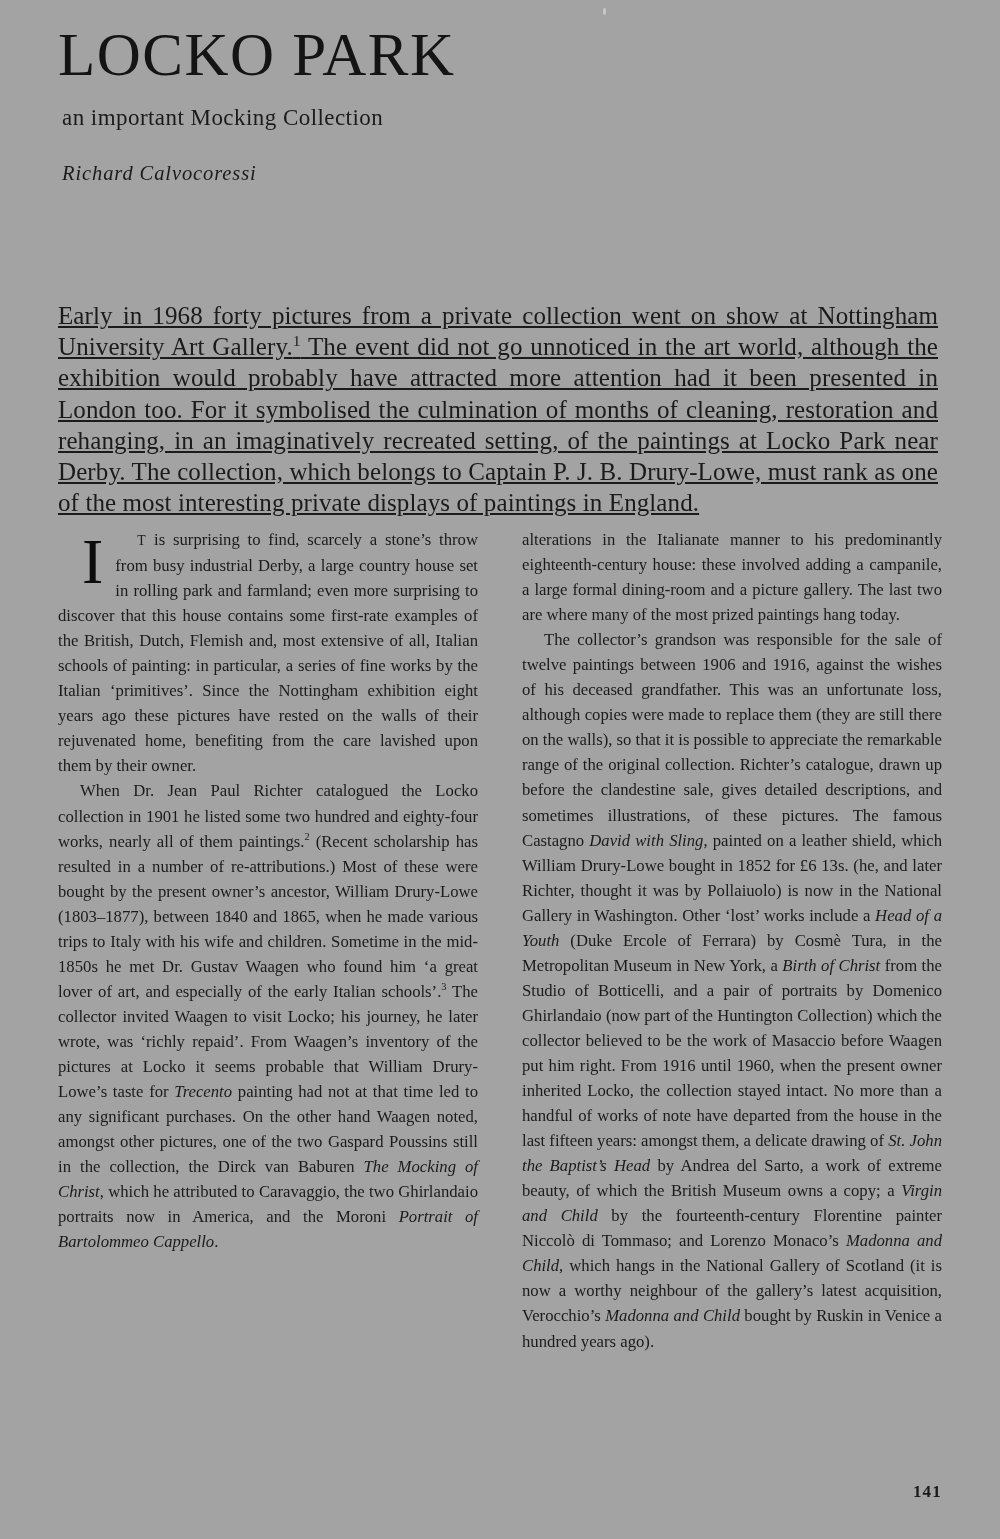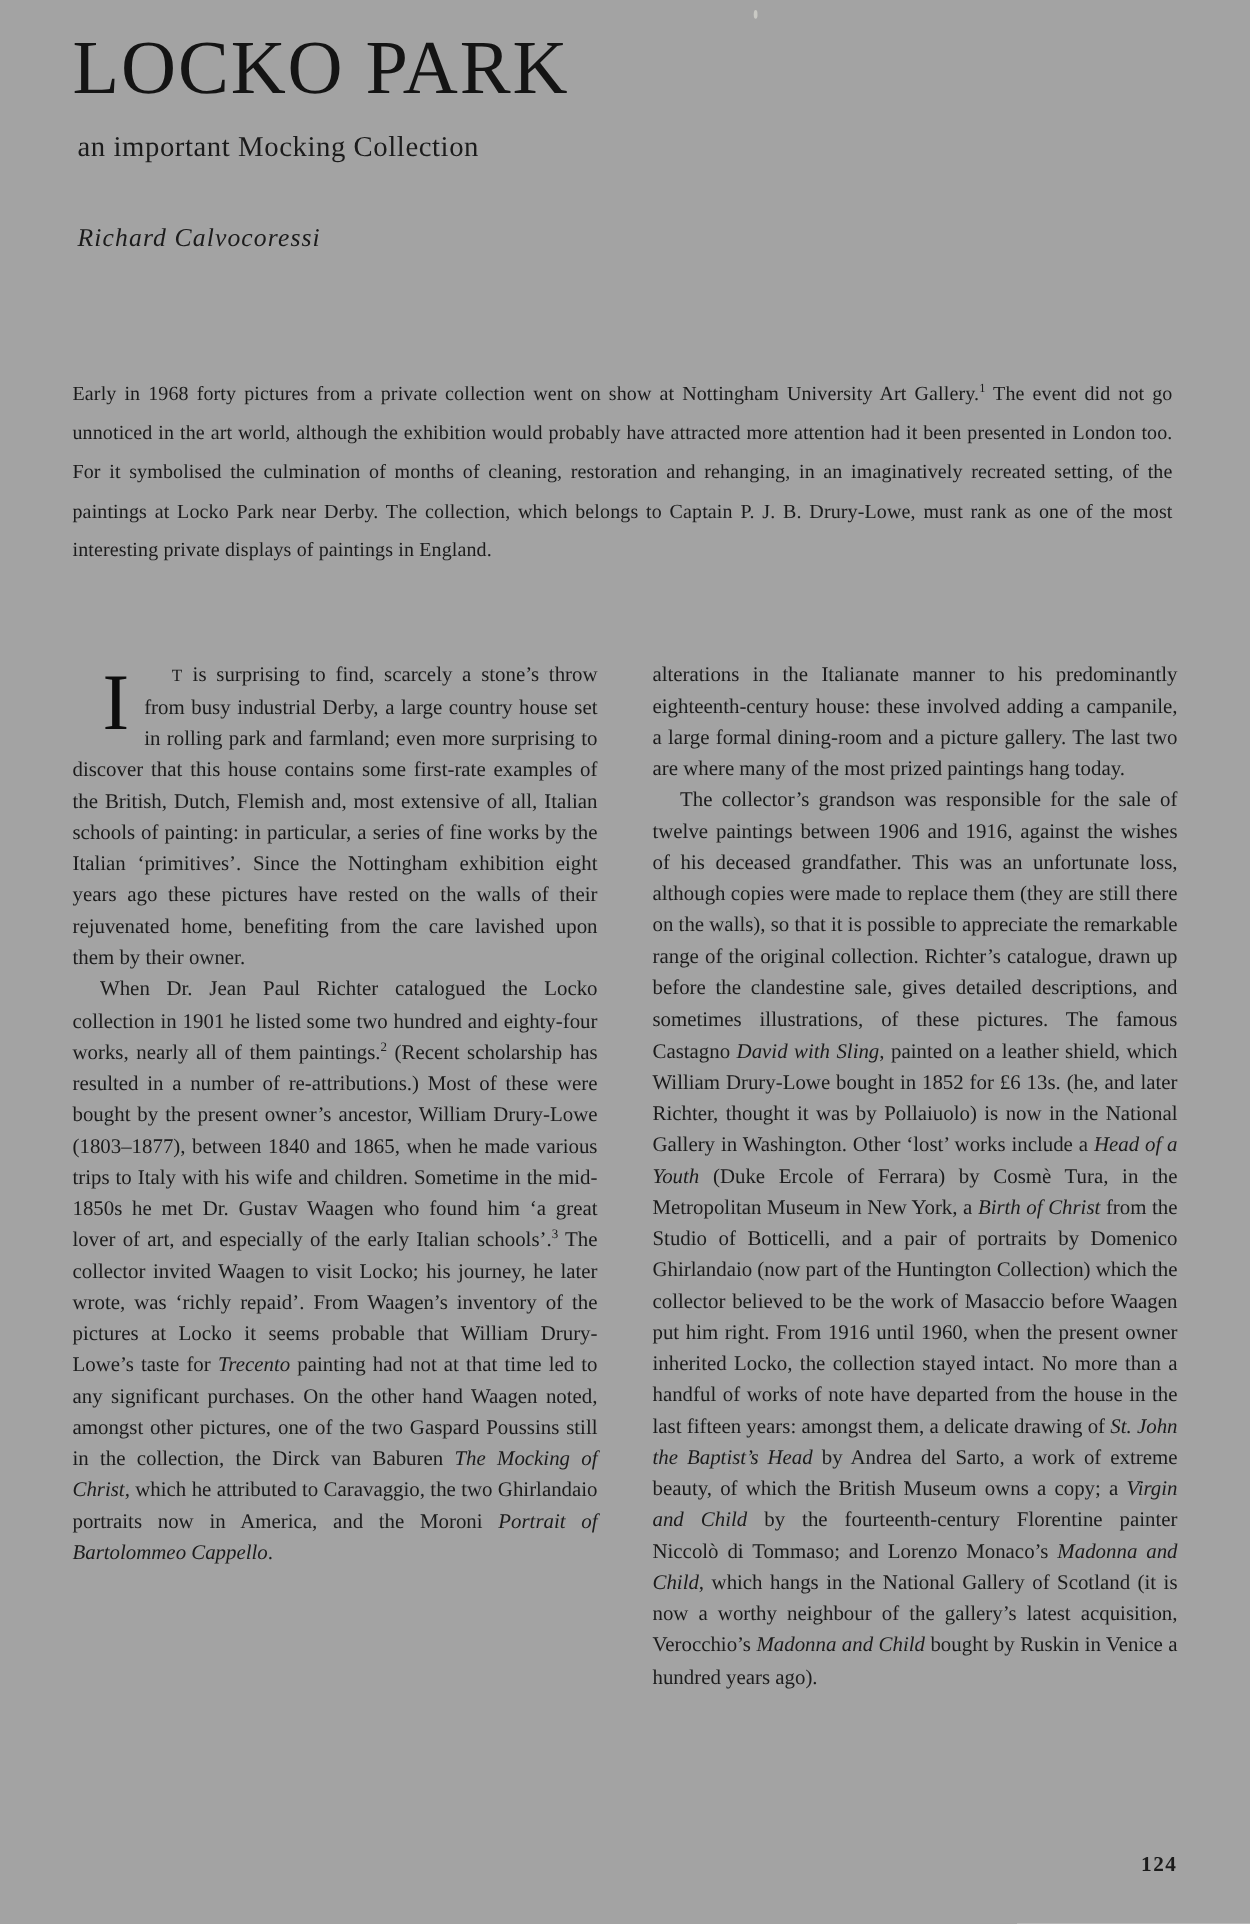--- a/index.html
+++ b/index.html
@@ -42,40 +42,41 @@
     font-size: 23px;
     line-height: 1.2;
     margin: 19px 0 0 4px;
     letter-spacing: 0.45px;
     color: #1b1b1b;
     font-weight: 400;
   }
   .byline {
     position: absolute;
     left: 62px;
-    top: 180px;
+    top: 162px;
     font-size: 20.5px;
     font-style: italic;
     letter-spacing: 0.9px;
     color: #1b1b1b;
   }
 
   
   .lead {
     position: absolute;
     left: 58px;
     top: 300px;
     width: 880px;
-    font-size: 16px;
+    font-size: 25px;
     line-height: 31.2px;
     text-align: justify;
     text-justify: inter-word;
     letter-spacing: 0.1px;
     -webkit-hyphens: none;
     hyphens: none;
+    text-decoration: underline;
   }
   .lead sup { font-size: 0.62em; vertical-align: super; line-height: 0; }
 
   
   .columns {
     position: absolute;
     left: 58px;
     top: 527px;
     width: 884px;
     height: 930px;
@@ -165,15 +166,15 @@
 
     <div class="col">
 
       <p class="noindent">alterations in the Italianate manner to his predominantly eighteenth-century house: these involved adding a campanile, a large formal dining-room and a picture gallery. The last two are where many of the most prized paintings hang today.</p>
 
       <p><span>The collector’s grandson was responsible for the sale of twelve paintings between 1906 and 1916, against the wishes of his deceased grandfather. This was an unfortunate loss, although copies were made to replace them (they are still there on the walls), so that it is possible to appreciate the remarkable range of the original collection. Richter’s catalogue, drawn up before the clandestine sale, gives detailed descriptions, and sometimes illustrations, of these pictures. The famous Castagno </span><i>David with Sling</i><span>, painted on a leather shield, which William Drury-Lowe bought in 1852 for £6 13s. (he, and later Richter, thought it was by Pollaiuolo) is now in the National Gallery in Washington. Other ‘lost’ works include a </span><i>Head of a Youth</i><span> (Duke Ercole of Ferrara) by Cosmè Tura, in the Metropolitan Museum in New York, a </span><i>Birth of Christ</i><span> from the Studio of Botticelli, and a pair of portraits by Domenico Ghirlandaio (now part of the Huntington Collection) which the collector believed to be the work of Masaccio before Waagen put him right. From 1916 until 1960, when the present owner inherited Locko, the collection stayed intact. No more than a handful of works of note have departed from the house in the last fifteen years: amongst them, a delicate drawing of </span><i>St. John the Baptist’s Head</i><span> by Andrea del Sarto, a work of extreme beauty, of which the British Museum owns a copy; a </span><i>Virgin and Child</i><span> by the fourteenth-century Florentine painter Niccolò di Tommaso; and Lorenzo Monaco’s </span><i>Madonna and Child</i><span>, which hangs in the National Gallery of Scotland (it is now a worthy neighbour of the gallery’s latest acquisition, Verocchio’s </span><i>Madonna and Child</i><span> bought by Ruskin in Venice a hundred years ago).</span></p>
 
     </div>
   </div>
 
-  <div class="folio">124</div>
+  <div class="folio">141</div>
 
 </div>
 
 </body></html>

